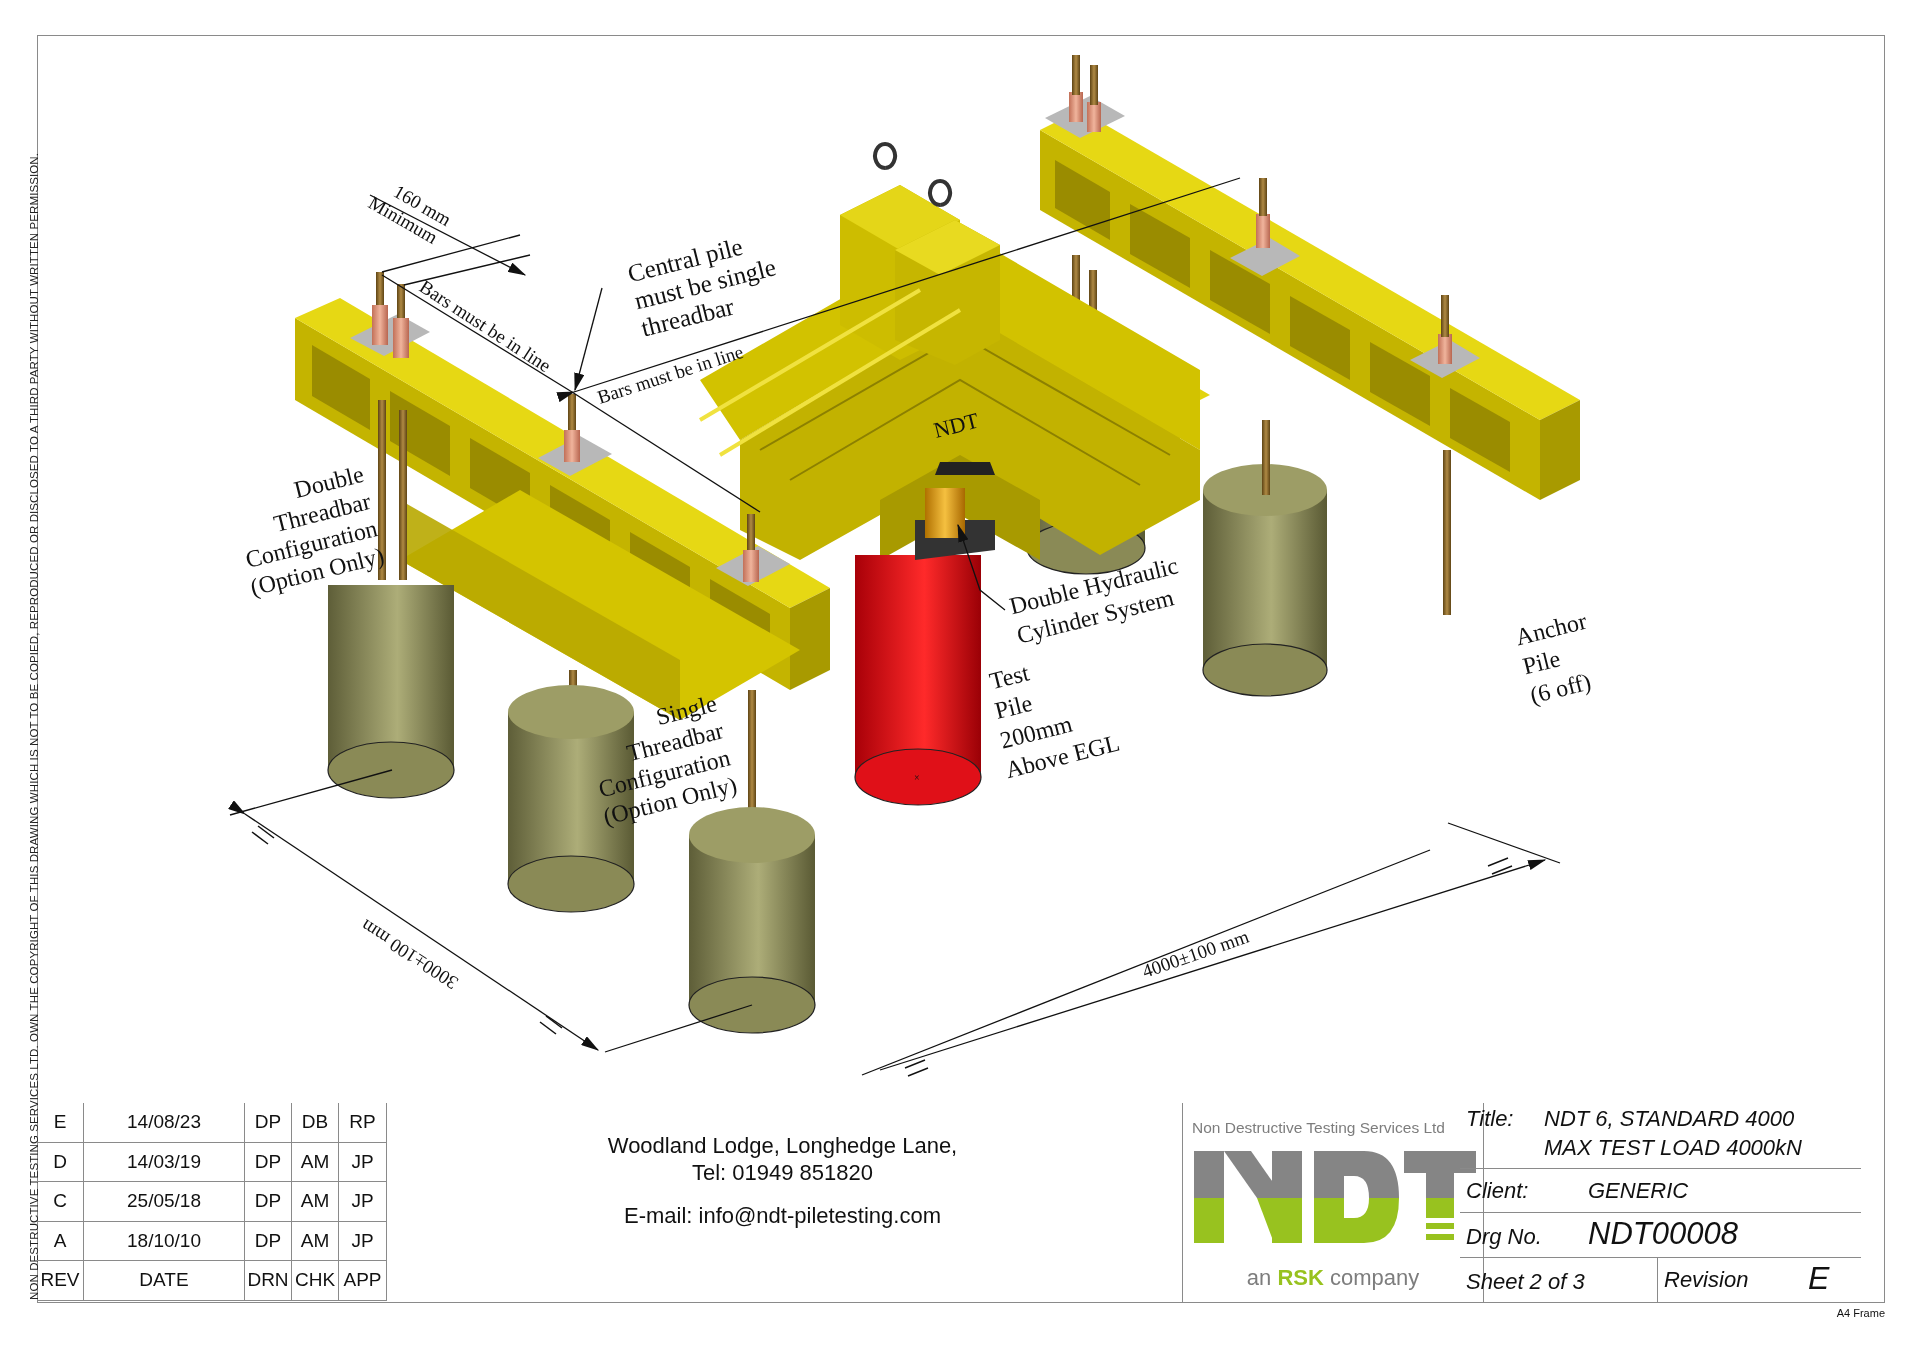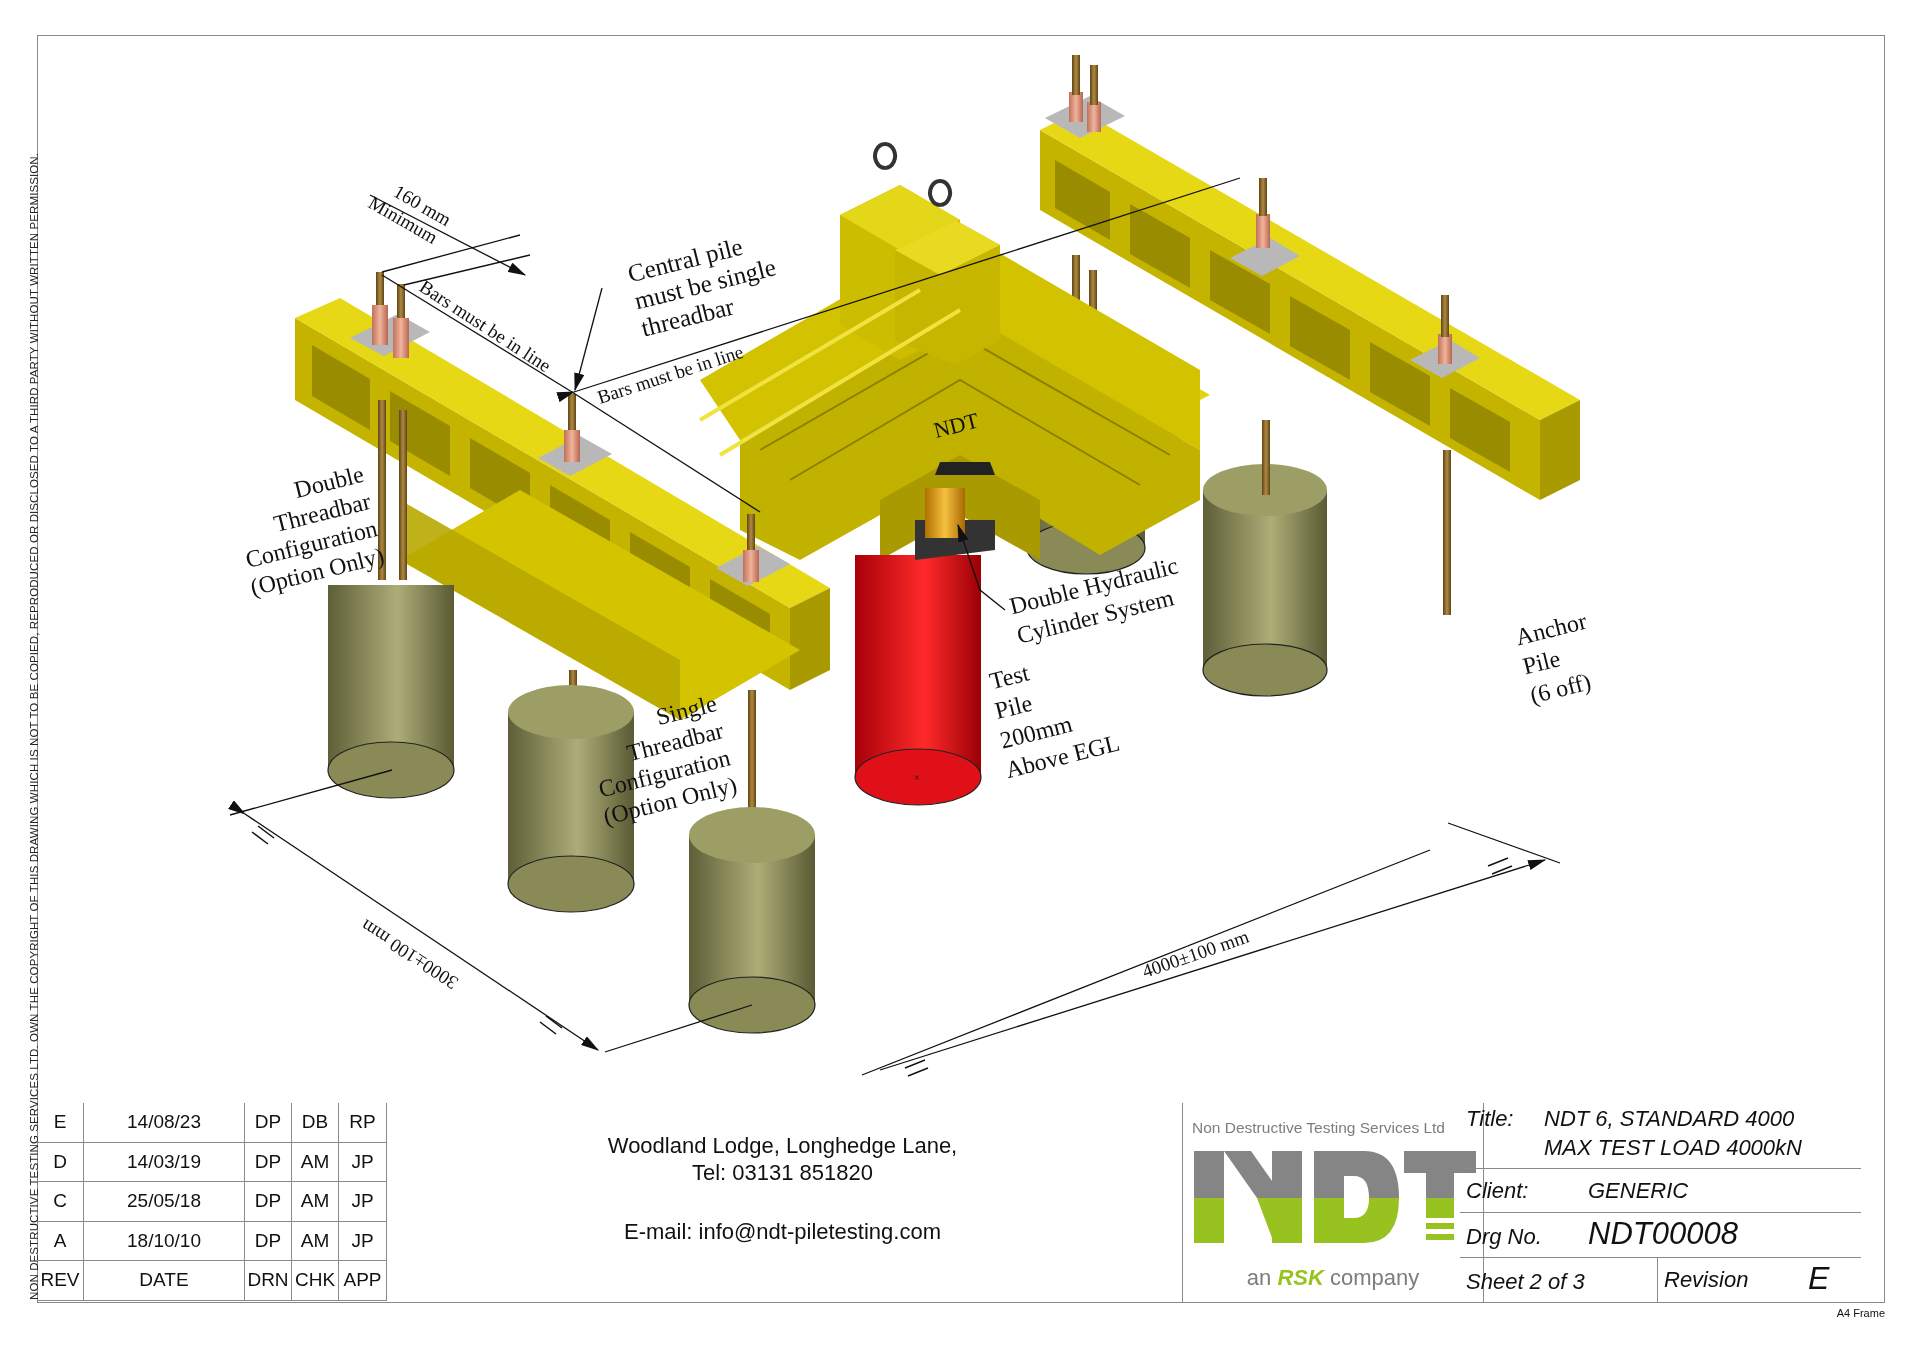--- a/index.html
+++ b/index.html
@@ -7,25 +7,25 @@
   .frame{position:absolute;left:37px;top:35px;width:1848px;height:1268px;border:1.5px solid #8a8a8a;box-sizing:border-box;}
   .copyright{position:absolute;left:28px;top:1300px;transform-origin:0 0;transform:rotate(-90deg);font-size:11.5px;white-space:nowrap;color:#222;letter-spacing:0.1px;}
   .drawing{position:absolute;left:0;top:0;width:1920px;height:1357px;}
   .drawing text{font-family:"Liberation Serif",serif;fill:#111;}
   .rev-table{position:absolute;left:37px;top:1103px;border-collapse:collapse;font-size:19px;}
   .rev-table td{border:1.5px solid #8a8a8a;text-align:center;height:38.5px;padding:0;color:#111;}
   .rev-table tr:first-child td{border-top:none;}
   .rev-table td:first-child{border-left:none;}
   .address{position:absolute;left:383px;top:1103px;width:800px;height:200px;border-right:1.5px solid #8a8a8a;box-sizing:border-box;text-align:center;font-size:22px;line-height:27px;color:#111;}
   .address .lines{margin-top:29px;}
-  .address .email{margin-top:32px;}
+  .address .email{margin-top:16px;}
   .logo{position:absolute;left:1184px;top:1103px;width:300px;height:200px;border-right:1.5px solid #8a8a8a;box-sizing:border-box;}
   .logo .company{position:absolute;left:8px;top:16px;font-size:15.5px;color:#7d7d7d;white-space:nowrap;}
   .logo .rsk{position:absolute;left:0;width:298px;top:162px;text-align:center;font-size:22px;color:#7d7d7d;}
-  .logo .rsk b{color:#98c21f;font-style:italic;}
+  .logo .rsk b{color:#98c21f;}
   .tblock{position:absolute;left:1460px;top:1103px;width:401px;height:200px;font-style:italic;}
   .tblock .row{position:absolute;left:0;width:401px;border-bottom:1.5px solid #8a8a8a;box-sizing:border-box;}
   .tblock .row:last-child{border-bottom:none;}
   .tblock .lbl{position:absolute;left:6px;font-size:22px;color:#111;}
   .tblock .val{position:absolute;font-size:22px;color:#111;}
   .a4{position:absolute;right:35px;top:1307px;font-size:11px;color:#111;margin-left:19px;}
 </style>
 </head>
 <body>
 
@@ -300,21 +300,21 @@
     <td>DRN</td>
     <td>CHK</td>
     <td>APP</td>
   </tr>
 </tbody>
   </table>
 
 <div class="address">
   <div class="lines">
     <div>Woodland Lodge, Longhedge Lane,</div>
-    <div>Tel:  03131 851820</div>
+    <div>Tel:  01949 851820</div>
   </div>
   <div class="email">E-mail: info@ndt-piletesting.com</div>
 </div>
 
 <div class="logo">
   <div class="company">Non Destructive Testing Services Ltd</div>
   <svg style="position:absolute;left:5px;top:48px" width="290" height="95" viewBox="0 0 290 95">
 
     <rect x="5" y="0" width="30" height="47" fill="#858585"></rect>
     <rect x="5" y="47" width="30" height="45" fill="#98c21f"></rect>

